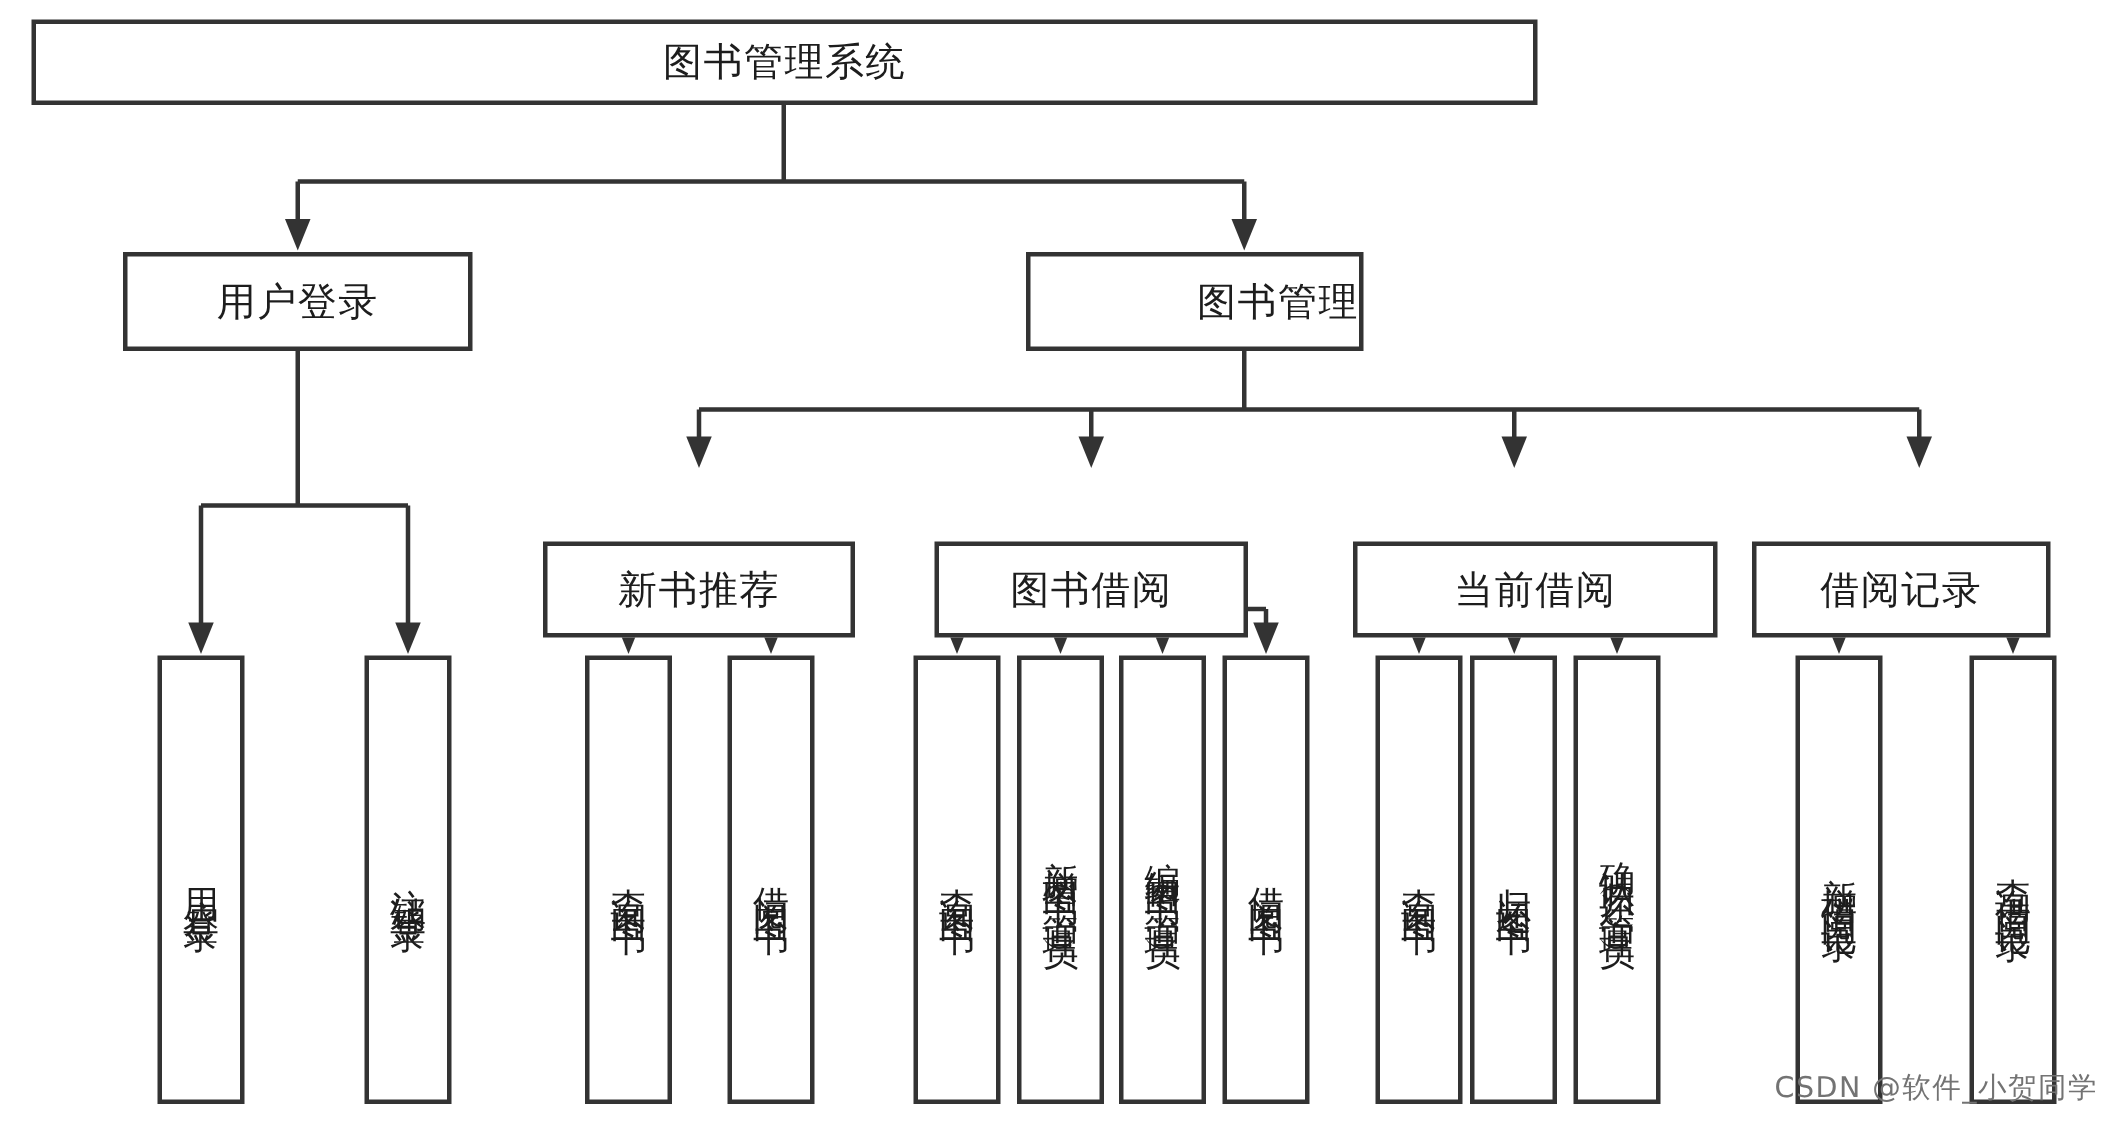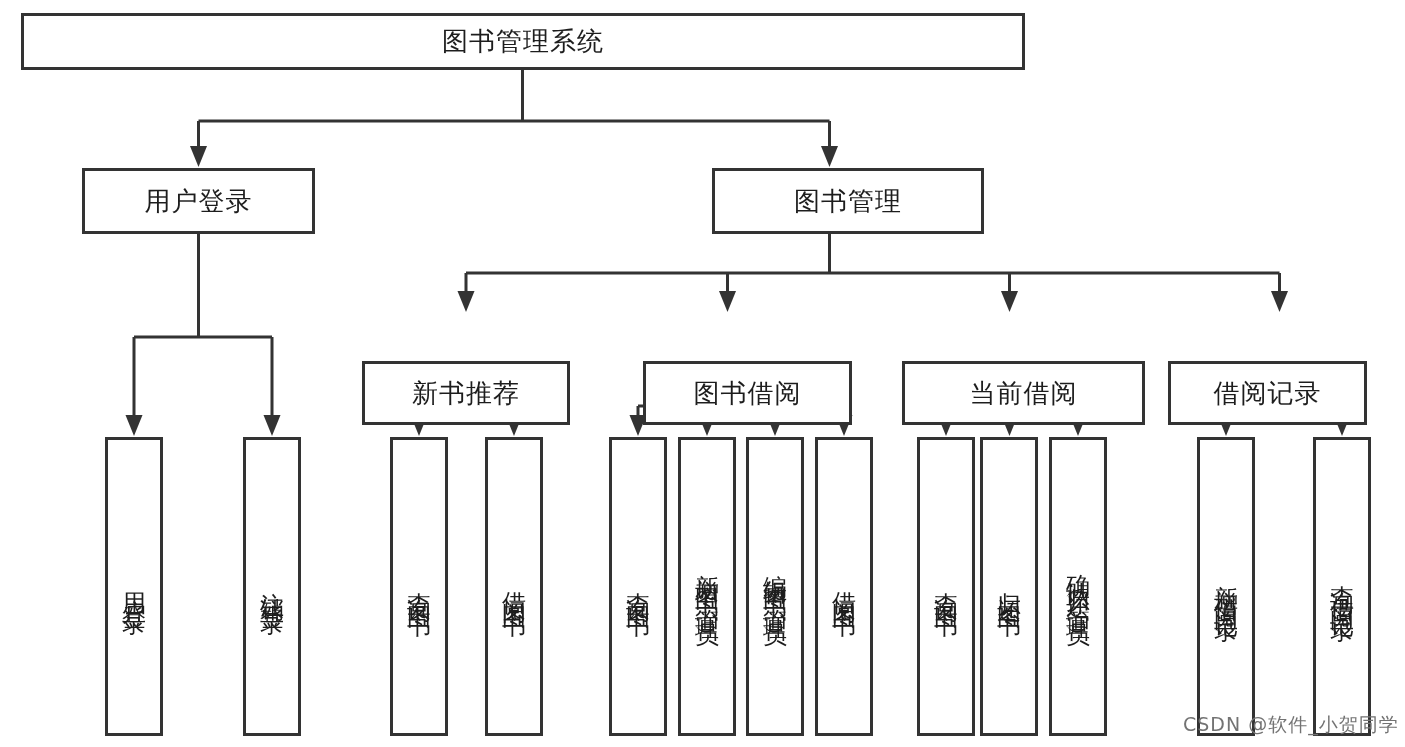--- a/index.html
+++ b/index.html
@@ -81,28 +81,28 @@
       <polygon points="1333.5,415 1350.5,415 1342,436" fill="#333333"></polygon>
     </svg>
 
   <div class="box root hlabel">
     <span>图书管理系统</span>
   </div>
 
   <div class="box lvl2 hlabel" style="left:82px; width:233px;">
     <span>用户登录</span>
   </div>
-  <div class="box lvl2 hlabel" style="left:712px; width:272px;">
+  <div class="box lvl2 hlabel" style="left:684px; width:225px;justify-content:flex-end;">
     <span>图书管理</span>
   </div>
 
   <div class="box lvl3 hlabel" style="left:362px; width:208px;">
     <span>新书推荐</span>
   </div>
-  <div class="box lvl3 hlabel" style="left:643px; width:209px;">
+  <div class="box lvl3 hlabel" style="left:623px; width:209px;">
     <span>图书借阅</span>
   </div>
   <div class="box lvl3 hlabel" style="left:902px; width:243px;">
     <span>当前借阅</span>
   </div>
   <div class="box lvl3 hlabel" style="left:1168px; width:199px;">
     <span>借阅记录</span>
   </div>
 
   <div class="box leaf" style="left:105px;">

